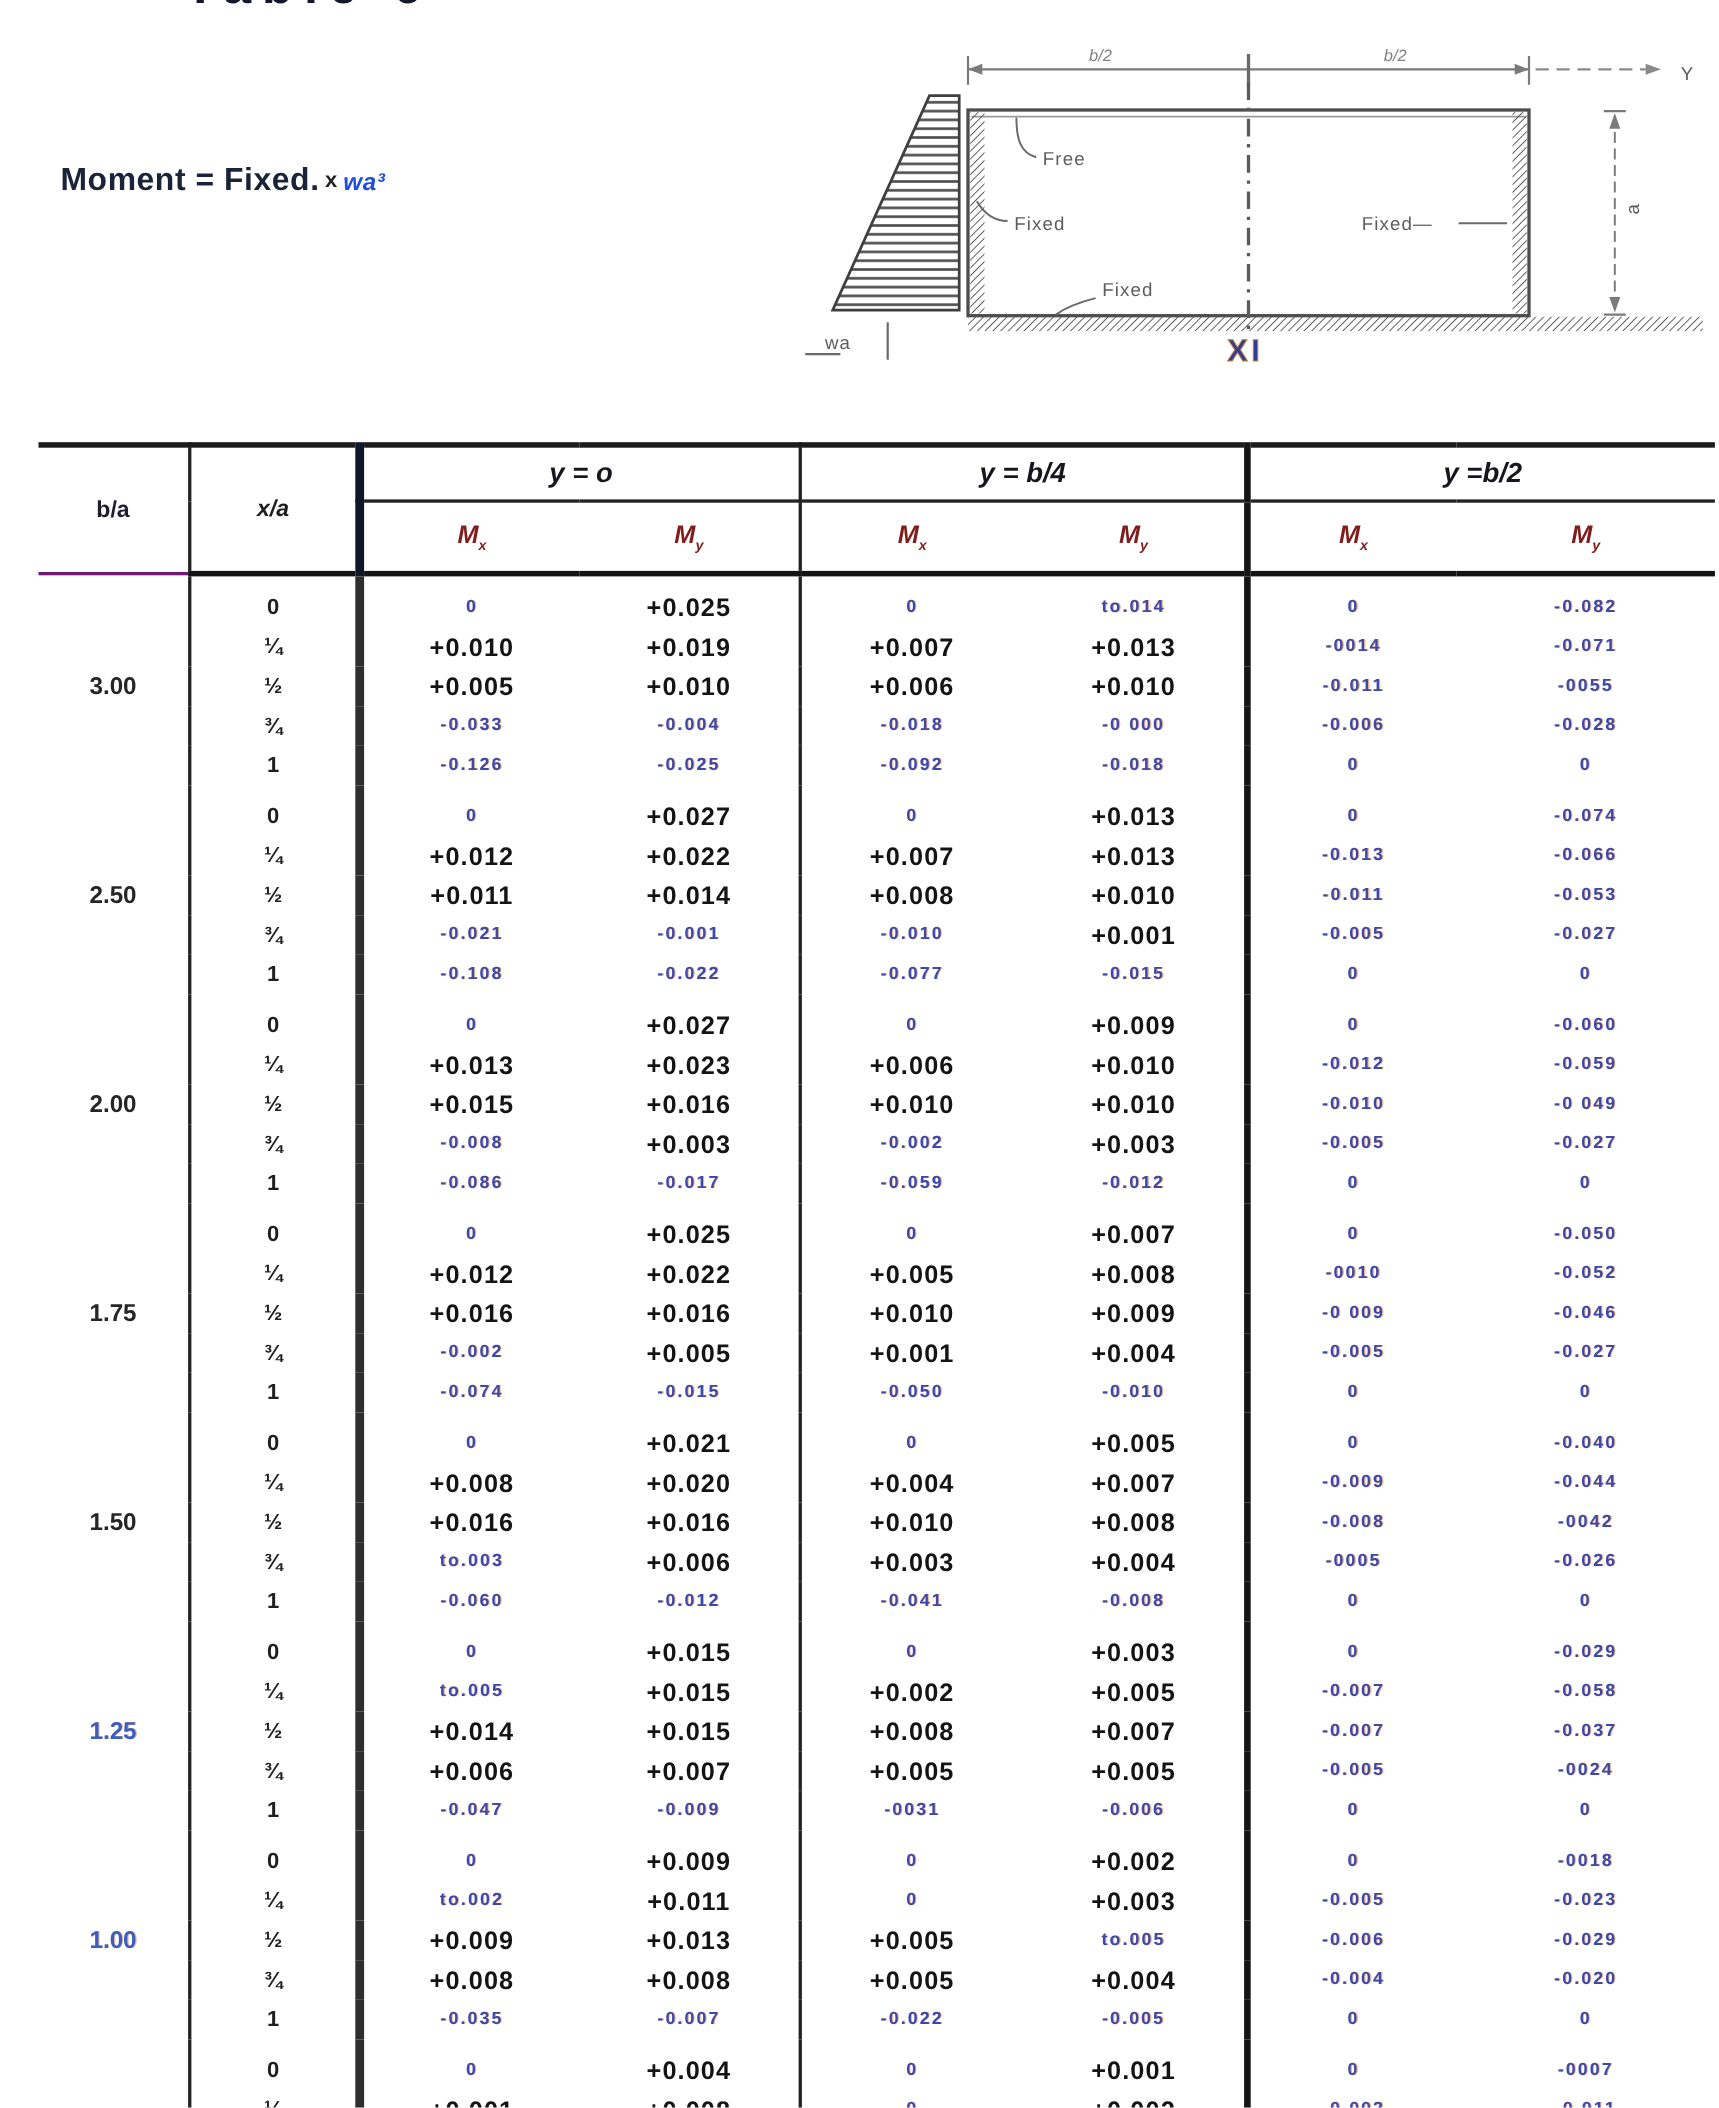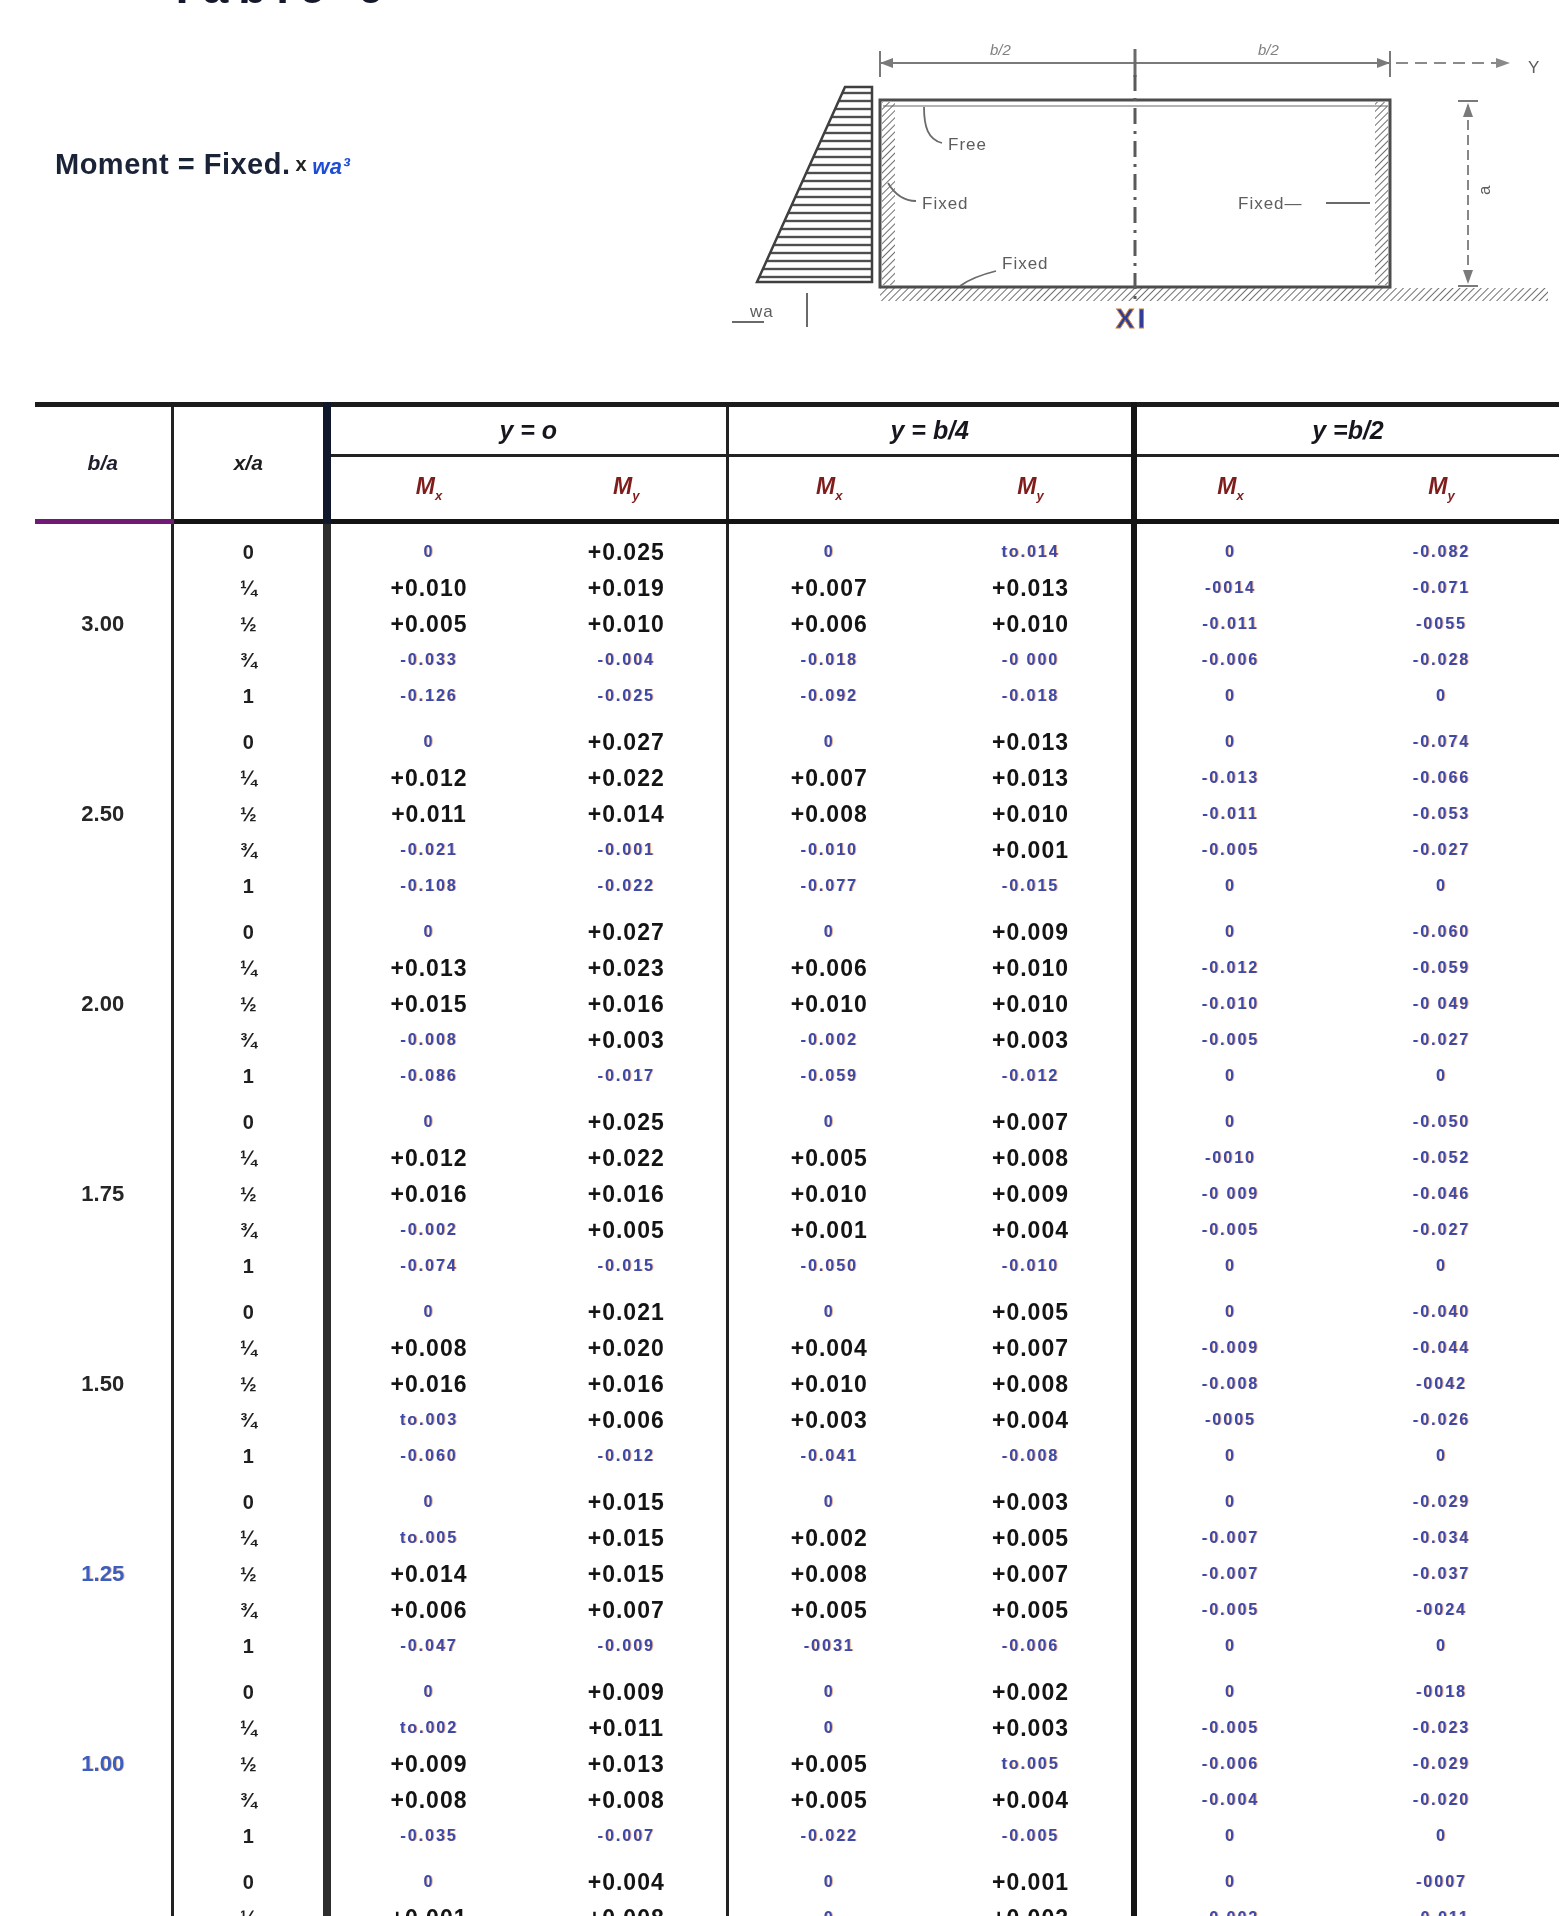--- a/index.html
+++ b/index.html
@@ -22,21 +22,21 @@
   svg.diagram{position:absolute;left:690px;top:25px}
   .dlabel{font-family:"Liberation Sans",sans-serif;font-size:17px;fill:#5d5d5d;letter-spacing:1px}
   .dsmall{font-family:"Liberation Sans",sans-serif;font-size:15px;font-style:italic;fill:#808080}
   .dcase{font-family:"Liberation Sans",sans-serif;font-size:28px;font-weight:bold;
     fill:#2e3d9a;stroke:#cc7e2e;stroke-width:.9px;letter-spacing:3px}
 
   
   .tablewrap{position:absolute;left:35px;top:402px}
   table{border-collapse:collapse;border-top:5px solid #1c1c1c}
   th,td{padding:0;margin:0;text-align:center;vertical-align:middle;font-weight:bold}
-  .th-ba{font-size:21px;font-style:italic;color:#1e1e2e;border-right:3px solid #222;border-bottom:5px solid #701a75}
+  .th-ba{font-size:21px;color:#1e1e2e;border-right:3px solid #222;border-bottom:3px solid #701a75}
   .th-xa{font-size:21px;font-style:italic;color:#1e1e1e;border-right:8px solid #0f172a;border-bottom:5px solid #141414}
   .th-group{font-size:25px;font-style:italic;color:#16161e;height:47px;border-bottom:3px solid #222}
   .g0{border-right:3px solid #222}
   .g1{border-right:6px solid #151515}
   .th-sub{font-size:23px;font-style:italic;color:#7f1d1d;height:62px;border-bottom:5px solid #141414}
   .th-sub sub{font-size:13px}
   .s1{border-right:3px solid #222}
   .s3{border-right:6px solid #151515}
   tbody td{height:36px;line-height:1}
   tr.block-start td{padding-top:10px}
@@ -393,21 +393,21 @@
           <td class="c4 val-neg">0</td>
           <td class="c5 val-neg">-0.029</td>
         </tr>
         <tr>
           <td class="col-xa">¼</td>
           <td class="c0 val-neg">to.005</td>
           <td class="c1 val-pos">+0.015</td>
           <td class="c2 val-pos">+0.002</td>
           <td class="c3 val-pos">+0.005</td>
           <td class="c4 val-neg">-0.007</td>
-          <td class="c5 val-neg">-0.034</td>
+          <td class="c5 val-neg">-0.058</td>
         </tr>
         <tr>
           <td class="col-xa">½</td>
           <td class="c0 val-pos">+0.014</td>
           <td class="c1 val-pos">+0.015</td>
           <td class="c2 val-pos">+0.008</td>
           <td class="c3 val-pos">+0.007</td>
           <td class="c4 val-neg">-0.007</td>
           <td class="c5 val-neg">-0.037</td>
         </tr>

